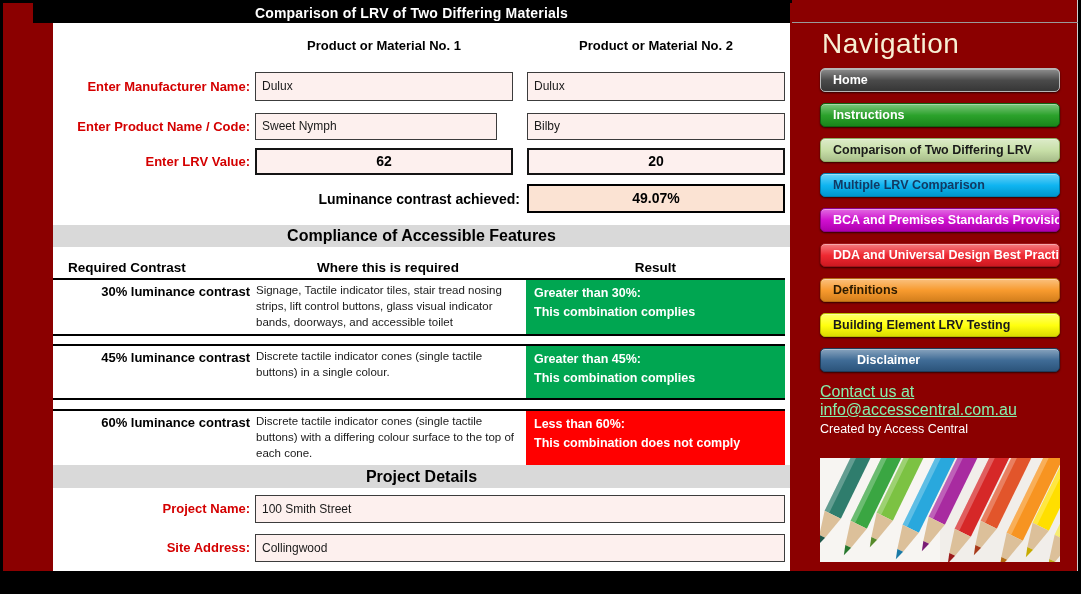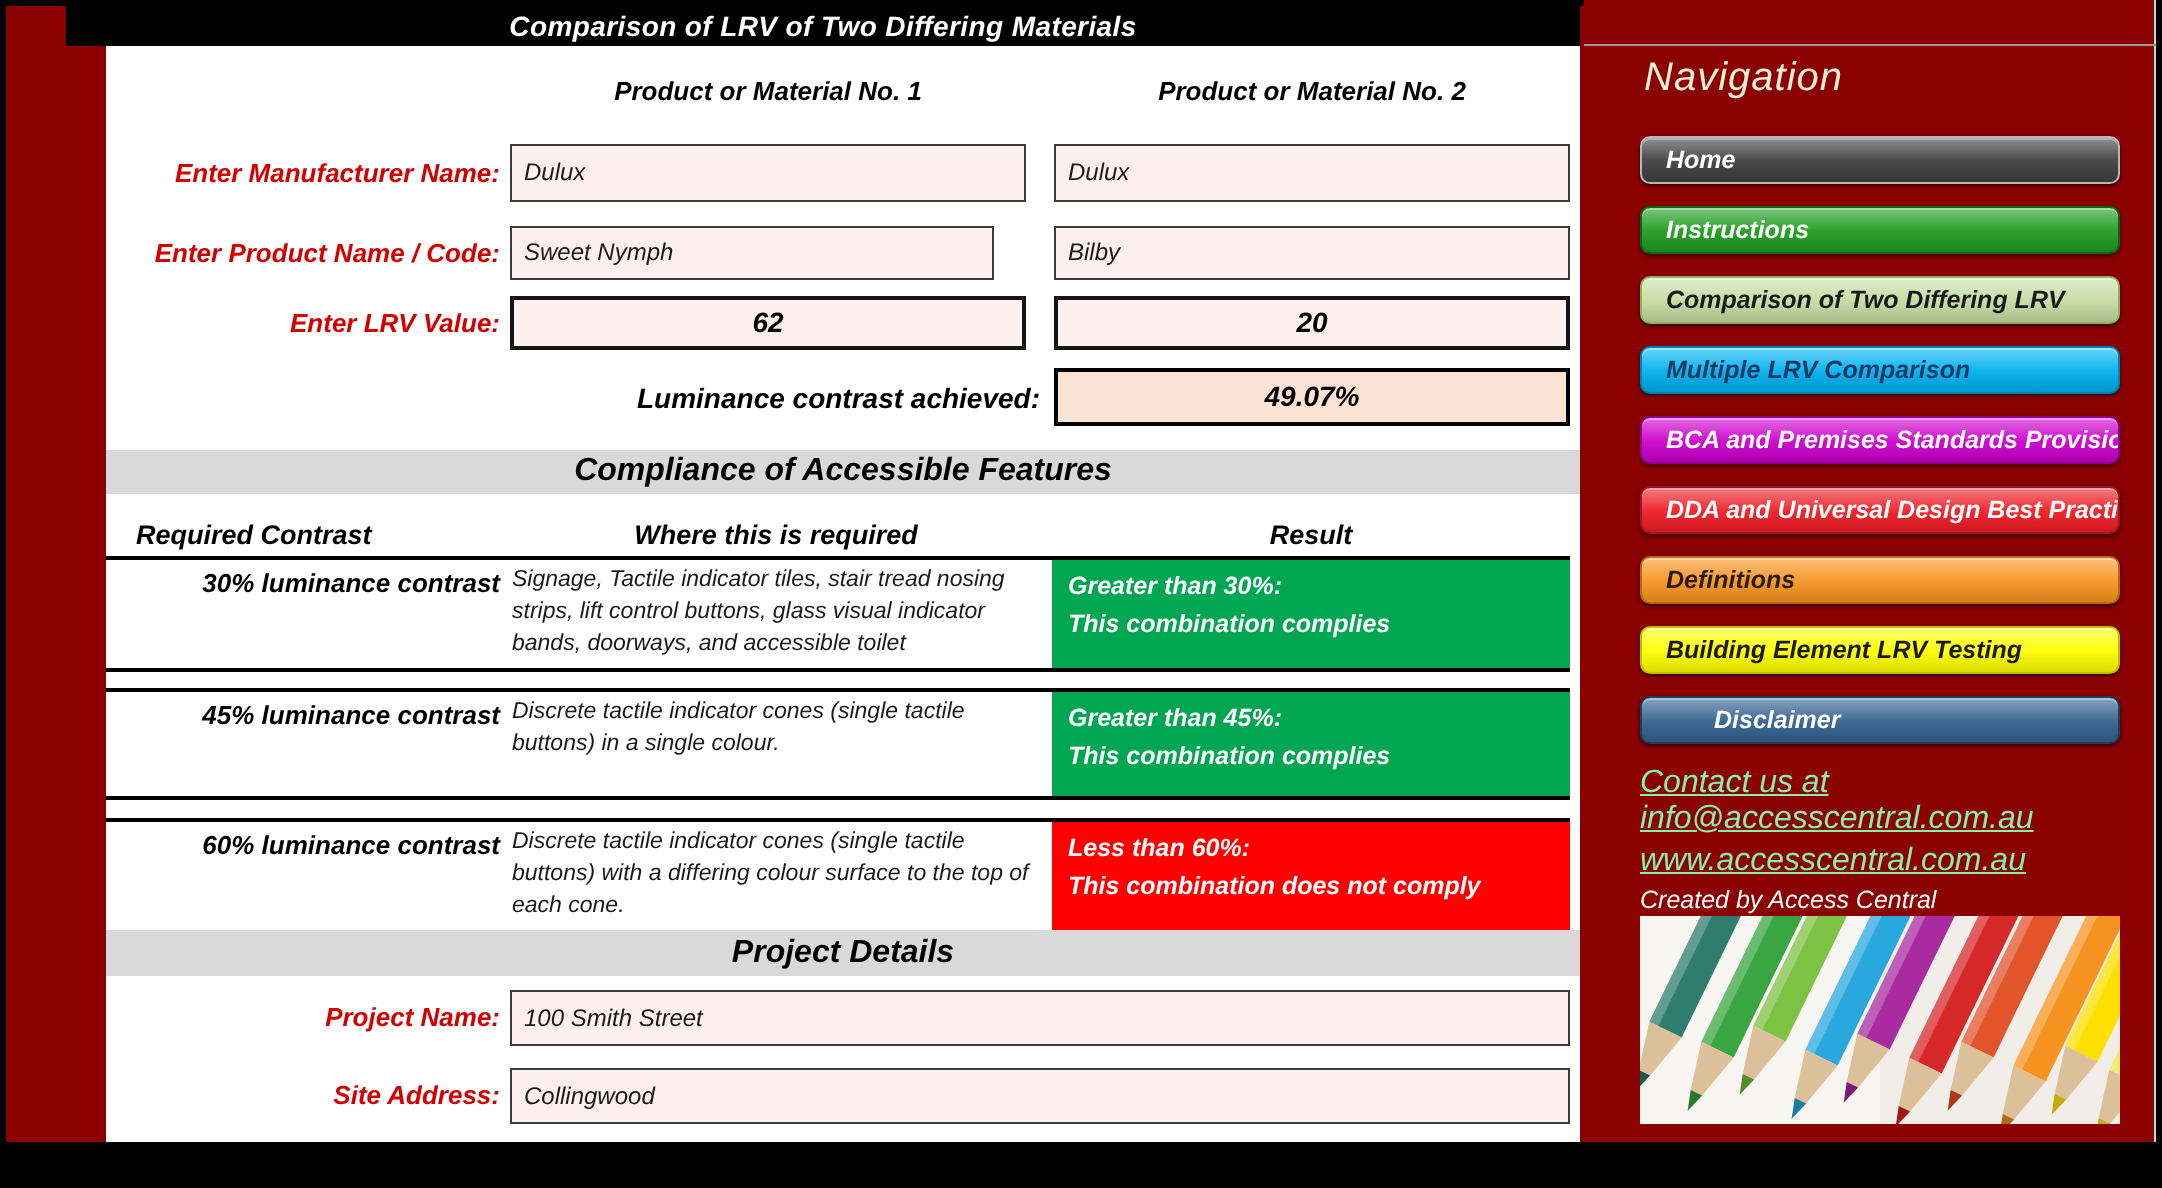--- a/index.html
+++ b/index.html
@@ -1,17 +1,17 @@
 <!DOCTYPE html>
 <html><head>
 <meta charset="utf-8">
 <style>
   html,body{margin:0;padding:0;background:#000;}
   #canvas{position:relative;width:1081px;height:594px;background:#000;overflow:hidden;
-          font-family:"Liberation Sans",sans-serif;font-style:italic;}
+          font-family:"Liberation Sans",sans-serif;}
   
   .main-frame{position:absolute;left:3px;top:3px;width:789px;height:568px;background:#8b0000;}
   .title-bar{position:absolute;left:30px;top:0;width:757px;height:20px;background:#000;color:#fff;
              font-size:14px;font-weight:bold;text-align:center;line-height:20px;letter-spacing:.2px;}
   .sheet{position:absolute;left:50px;top:20px;width:737px;height:548px;background:#fff;}
   .colhead{position:absolute;top:15px;width:258px;text-align:center;font-size:13px;font-weight:bold;color:#000;}
   .rowlabel{position:absolute;left:0;width:197px;text-align:right;color:#d40000;font-weight:bold;font-size:13px;}
   .cellinput{position:absolute;background:#fdf0ee;border:1px solid #3c3c3c;font-size:12px;color:#1a1a1a;
              padding-left:6px;box-sizing:border-box;overflow:hidden;white-space:nowrap;}
   .cellnum{position:absolute;background:#fdf0ee;border:2px solid #141414;font-size:14px;font-weight:bold;
@@ -24,21 +24,21 @@
   .thead{position:absolute;font-size:13.5px;font-weight:bold;color:#000;}
   .crow{position:absolute;left:0;width:732px;border-top:2px solid #000;border-bottom:2px solid #000;box-sizing:content-box;}
   .crow .c1{position:absolute;left:0;top:4px;width:197px;text-align:right;font-size:13px;font-weight:bold;color:#000;}
   .crow .c2{position:absolute;left:203px;top:3px;width:265px;font-size:11.5px;line-height:1.38;color:#1a1a1a;}
   .crow .c3{position:absolute;left:473px;top:0;width:259px;height:100%;color:#fff;font-size:12.5px;
             font-weight:bold;box-sizing:border-box;padding:4px 6px 0 8px;line-height:1.5;}
   
   .nav{position:absolute;left:792px;top:0;width:286px;height:571px;background:#8b0000;
        border-right:1px solid #cfcfcf;box-sizing:border-box;}
   .nav-topline{position:absolute;left:0;top:22px;width:286px;height:1px;background:#9a9a9a;}
-  .nav-title{position:absolute;left:30px;top:28px;font-size:20px;color:#f8efd4;letter-spacing:.5px;}
+  .nav-title{position:absolute;left:30px;top:28px;font-size:28px;color:#f8efd4;letter-spacing:.5px;}
   .nav-buttons{position:absolute;left:28px;top:68px;width:240px;}
   .navbtn{height:24px;border-radius:5px;border:1px solid #555;margin-bottom:11px;padding-left:12px;
           line-height:23px;font-size:12.5px;font-weight:bold;cursor:pointer;box-sizing:border-box;
           background-image:linear-gradient(rgba(255,255,255,.42),rgba(255,255,255,.06) 52%,rgba(0,0,0,.14));
           box-shadow:0 1px 2px rgba(0,0,0,.65), inset 0 1px 0 rgba(255,255,255,.35);
           white-space:nowrap;overflow:hidden;}
   .nav-link{position:relative;left:28px;width:250px;color:#86efac;font-size:16px;text-decoration:underline;
             cursor:pointer;margin-bottom:3px;}
   .nav-credit{position:relative;left:28px;width:250px;color:#fff;font-size:12.5px;margin-bottom:3px;}
   .nav-links-block{position:absolute;left:0;top:383px;width:286px;}
@@ -126,21 +126,20 @@
       <div class="navbtn" style="background-color: rgb(0, 176, 240); color: rgb(18, 58, 99); border-color: rgb(0, 129, 179);">Multiple LRV Comparison</div>
       <div class="navbtn" style="background-color: rgb(204, 0, 204); color: rgb(255, 255, 255); border-color: rgb(142, 0, 142);">BCA and Premises Standards Provisions</div>
       <div class="navbtn" style="background-color: rgb(238, 28, 37); color: rgb(255, 255, 255); border-color: rgb(160, 19, 24);">DDA and Universal Design Best Practice</div>
       <div class="navbtn" style="background-color: rgb(247, 148, 33); color: rgb(43, 26, 0); border-color: rgb(181, 106, 18);">Definitions</div>
       <div class="navbtn" style="background-color: rgb(255, 255, 0); color: rgb(26, 26, 26); border-color: rgb(189, 189, 0);">Building Element LRV Testing</div>
       <div class="navbtn" style="background-color: rgb(51, 98, 143); color: rgb(255, 255, 255); border-color: rgb(31, 61, 92); padding-left: 36px;">Disclaimer</div>
     </div>
 
     <div class="nav-links-block">
       <div class="nav-link">Contact us at info@accesscentral.com.au</div>
-      <div class="nav-link">www.accesscentral.com.au</div>
       <div class="nav-credit">Created by Access Central</div>
     </div>
 
     <div class="pencils">
       <svg width="240" height="104" viewBox="0 0 240 104" xmlns="http://www.w3.org/2000/svg">
         <rect width="240" height="104" fill="#f1eeea"></rect>
         <rect width="120" height="104" fill="#f7f5f2"></rect>
         <g>
           <g transform="translate(18,46) rotate(26)">
             <rect x="-9" y="-120" width="18" height="132" fill="#2f7d6d"></rect>

